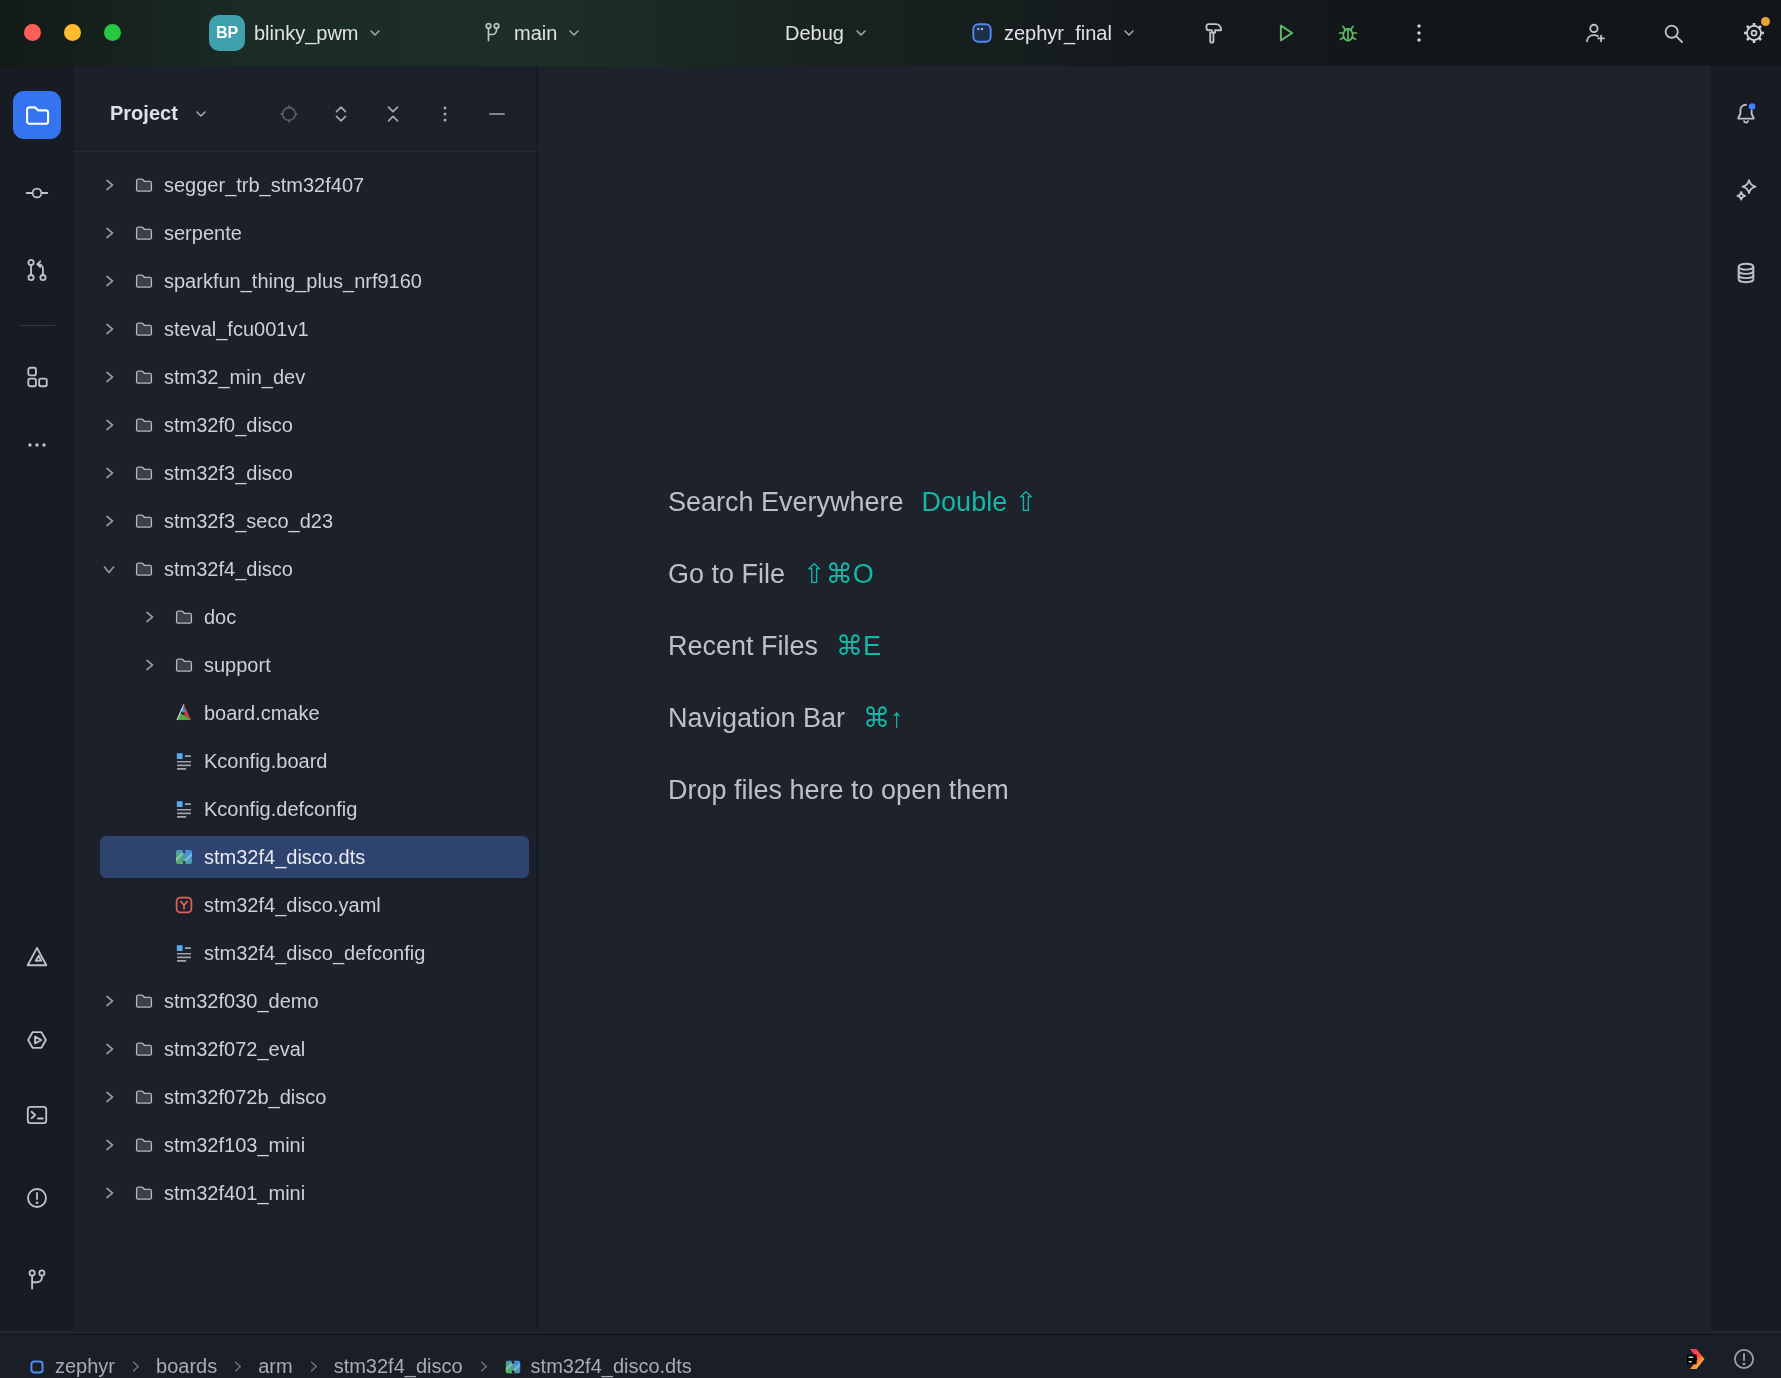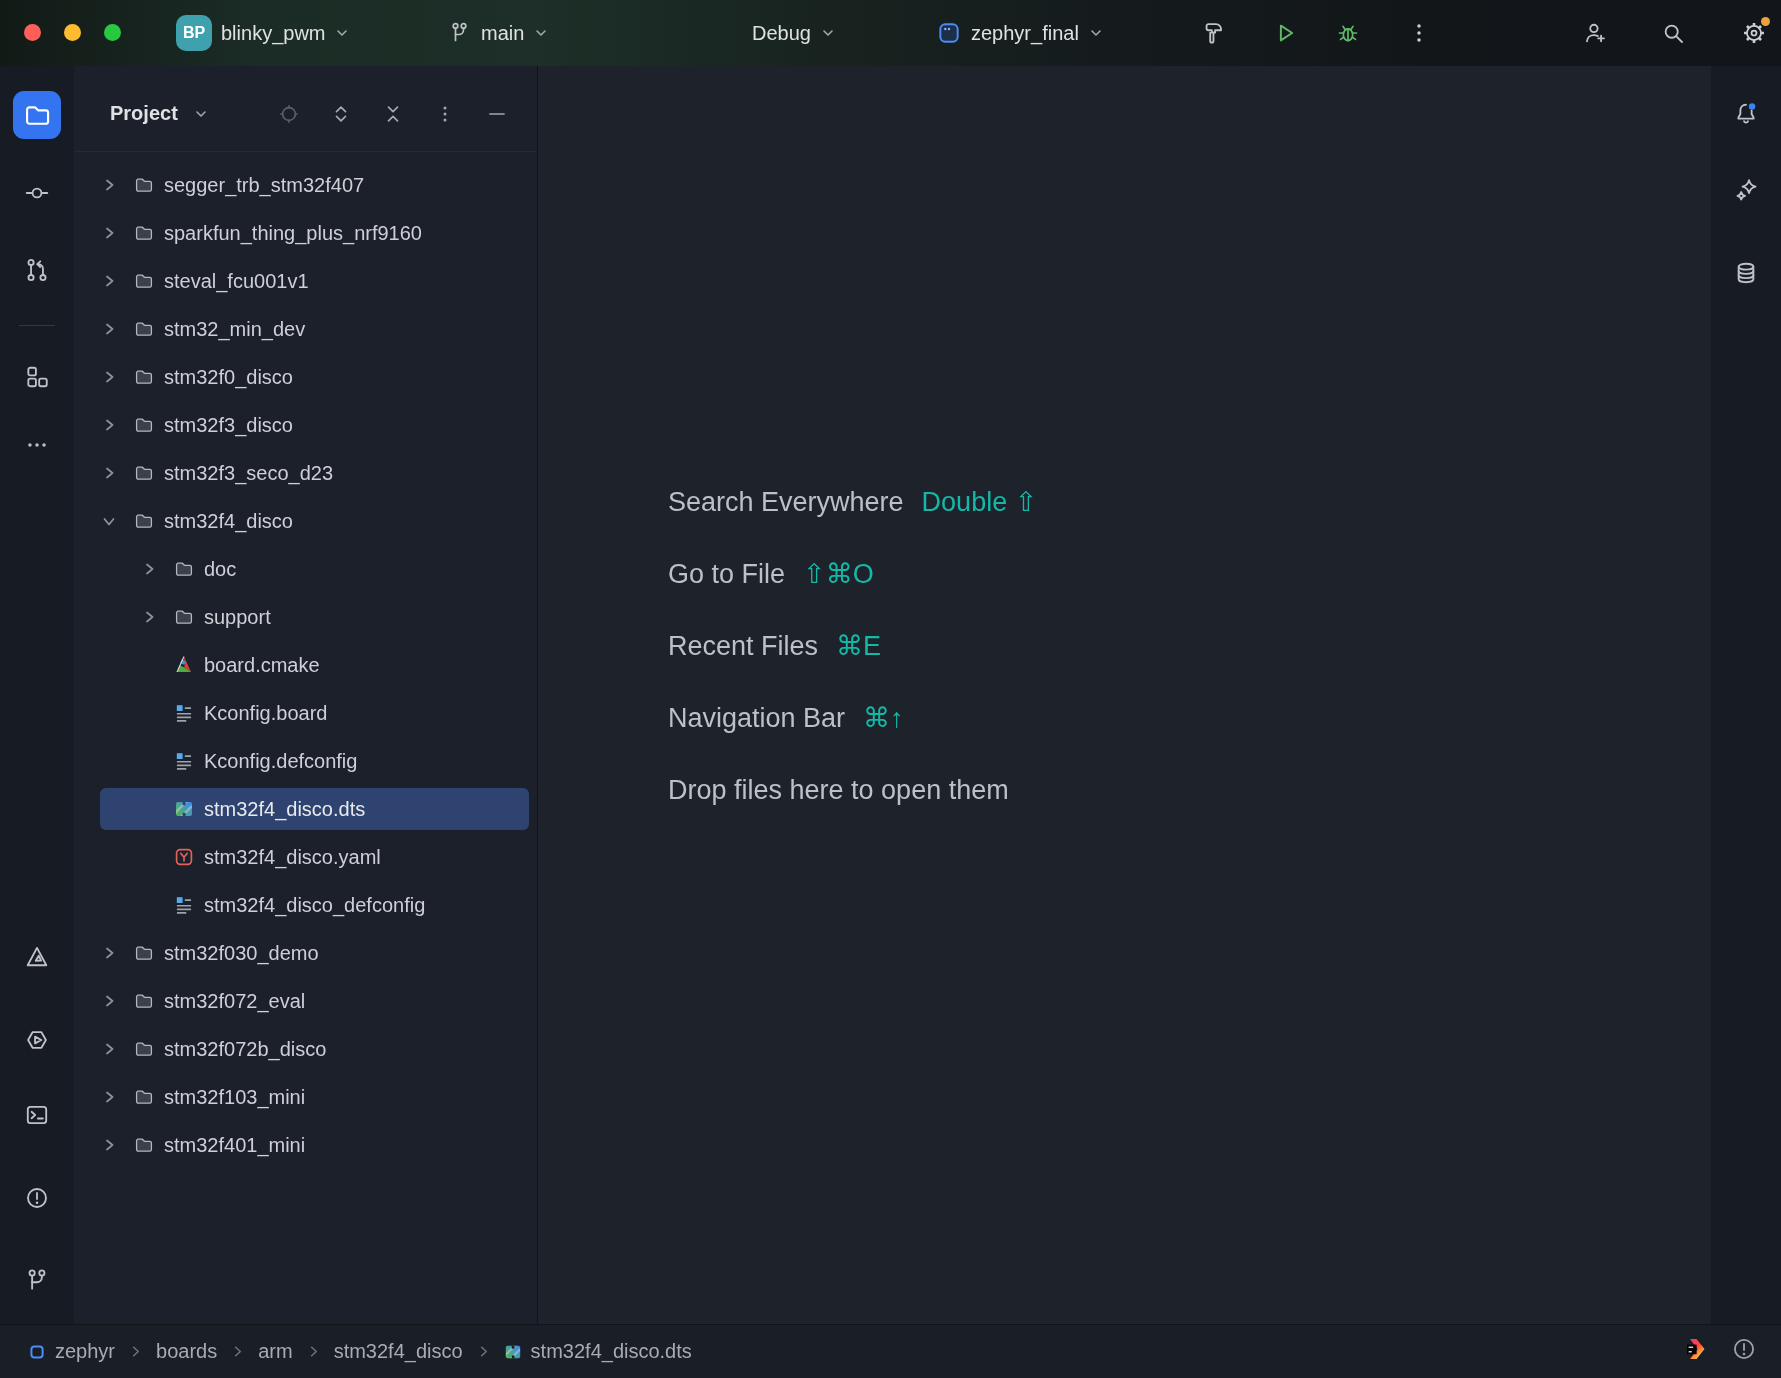--- a/index.html
+++ b/index.html
@@ -5,21 +5,21 @@
   html,body{margin:0;padding:0;width:1781px;height:1378px;overflow:hidden;
     background:#1D222B;font-family:"Liberation Sans","DejaVu Sans",sans-serif;
     -webkit-font-smoothing:antialiased;}
   
   #titlebar{position:absolute;left:0;top:0;width:1781px;height:66px;
     background:linear-gradient(90deg,#121A16 0%,#1B2B25 14%,#1D2F28 30%,#18231F 46%,#151B1D 62%,#121619 80%,#121519 100%);
     border-bottom:1px solid #0C0F13;}
   .light{width:17px;height:17px;border-radius:50%;display:inline-block;}
   #lights{position:absolute;left:24px;top:24px;display:flex;gap:23px;}
   .tb-group{position:absolute;top:15px;height:36px;display:flex;align-items:center;gap:9px;
-    color:#DFE1E5;font-size:20px;}
+    color:#DFE1E5;font-size:20px;margin-left:33px;}
   #proj-badge{width:36px;height:36px;border-radius:10px;display:flex;align-items:center;
     justify-content:center;font-weight:bold;font-size:16px;color:#fff;}
   .tb-btn{position:absolute;top:16px;width:34px;height:34px;display:flex;align-items:center;
     justify-content:center;border-radius:6px;}
   .chev{display:inline-flex;}
   
   #leftrail{position:absolute;left:0;top:66px;bottom:48px;width:74px;background:#171B23;
     border-right:1px solid #101318;}
   #rightrail{position:absolute;right:0;top:66px;bottom:48px;width:70px;background:#171B23;
     border-left:1px solid #101318;}
@@ -44,22 +44,22 @@
   .tree-row.sel::before{content:"";position:absolute;left:26px;right:8px;top:3px;bottom:3px;
     border-radius:6px;background:#2E4370;}
   .tree-row.sel{color:#E8EAED;}
   
   #editor{position:absolute;left:538px;top:66px;right:70px;bottom:48px;background:#1D222B;}
   #hints{position:absolute;left:130px;top:400px;}
   .hint-row{height:72px;display:flex;align-items:center;gap:18px;font-size:27px;}
   .hint-label{color:#BCC0C7;}
   .hint-shortcut{color:#14b8a6;}
   
-  #statusbar{position:absolute;left:0;bottom:0;width:1781px;height:54px;background:#1A1E27;
-    border-top:1px solid #101318;display:flex;align-items:center;padding-left:28px;box-sizing:border-box;
+  #statusbar{position:absolute;left:0;bottom:0;width:1781px;height:44px;background:#1A1E27;
+    border-top:1px solid #101318;display:flex;align-items:flex-end;padding-left:28px;box-sizing:border-box;
     font-size:20px;color:#A8ABB2;}
   #crumbs{display:flex;align-items:center;gap:13px;}
   .crumb{display:flex;align-items:center;gap:9px;}
   #status-right{position:absolute;right:24px;top:0;height:48px;display:flex;align-items:center;gap:22px;}
   svg{display:block;}
 </style>
 </head>
 <body>
 
 <div id="titlebar">
@@ -401,20 +401,34 @@
           <svg width="18" height="18" viewBox="0 0 18 18" fill="none">
             <path d="M7 4.5 12.5 9 7 13.5" stroke="#8F939A" stroke-width="1.7" stroke-linecap="round" stroke-linejoin="round"></path>
           </svg>
         </span>
         <span class="tree-ico">
           <svg width="20" height="20" viewBox="0 0 20 20">
             <path d="M2.6 5.8c0-.9.7-1.6 1.6-1.6h4.2l2 2.1h5.4c.9 0 1.6.7 1.6 1.6v6.7c0 .9-.7 1.6-1.6 1.6H4.2c-.9 0-1.6-.7-1.6-1.6V5.8Z" fill="#3A404C" stroke="#B3B6BD" stroke-width="1.3"></path>
           </svg>
         </span>
         <span class="tree-label">segger_trb_stm32f407</span>
+      </div>
+      <div class="tree-row">
+        <span class="rowpad" style="width: 26px;"></span>
+        <span class="tree-chev">
+          <svg width="18" height="18" viewBox="0 0 18 18" fill="none">
+            <path d="M7 4.5 12.5 9 7 13.5" stroke="#8F939A" stroke-width="1.7" stroke-linecap="round" stroke-linejoin="round"></path>
+          </svg>
+        </span>
+        <span class="tree-ico">
+          <svg width="20" height="20" viewBox="0 0 20 20">
+            <path d="M2.6 5.8c0-.9.7-1.6 1.6-1.6h4.2l2 2.1h5.4c.9 0 1.6.7 1.6 1.6v6.7c0 .9-.7 1.6-1.6 1.6H4.2c-.9 0-1.6-.7-1.6-1.6V5.8Z" fill="#3A404C" stroke="#B3B6BD" stroke-width="1.3"></path>
+          </svg>
+        </span>
+        <span class="tree-label">serpente</span>
       </div>
       <div class="tree-row">
         <span class="rowpad" style="width: 26px;"></span>
         <span class="tree-chev">
           <svg width="18" height="18" viewBox="0 0 18 18" fill="none">
             <path d="M7 4.5 12.5 9 7 13.5" stroke="#8F939A" stroke-width="1.7" stroke-linecap="round" stroke-linejoin="round"></path>
           </svg>
         </span>
         <span class="tree-ico">
           <svg width="20" height="20" viewBox="0 0 20 20">

